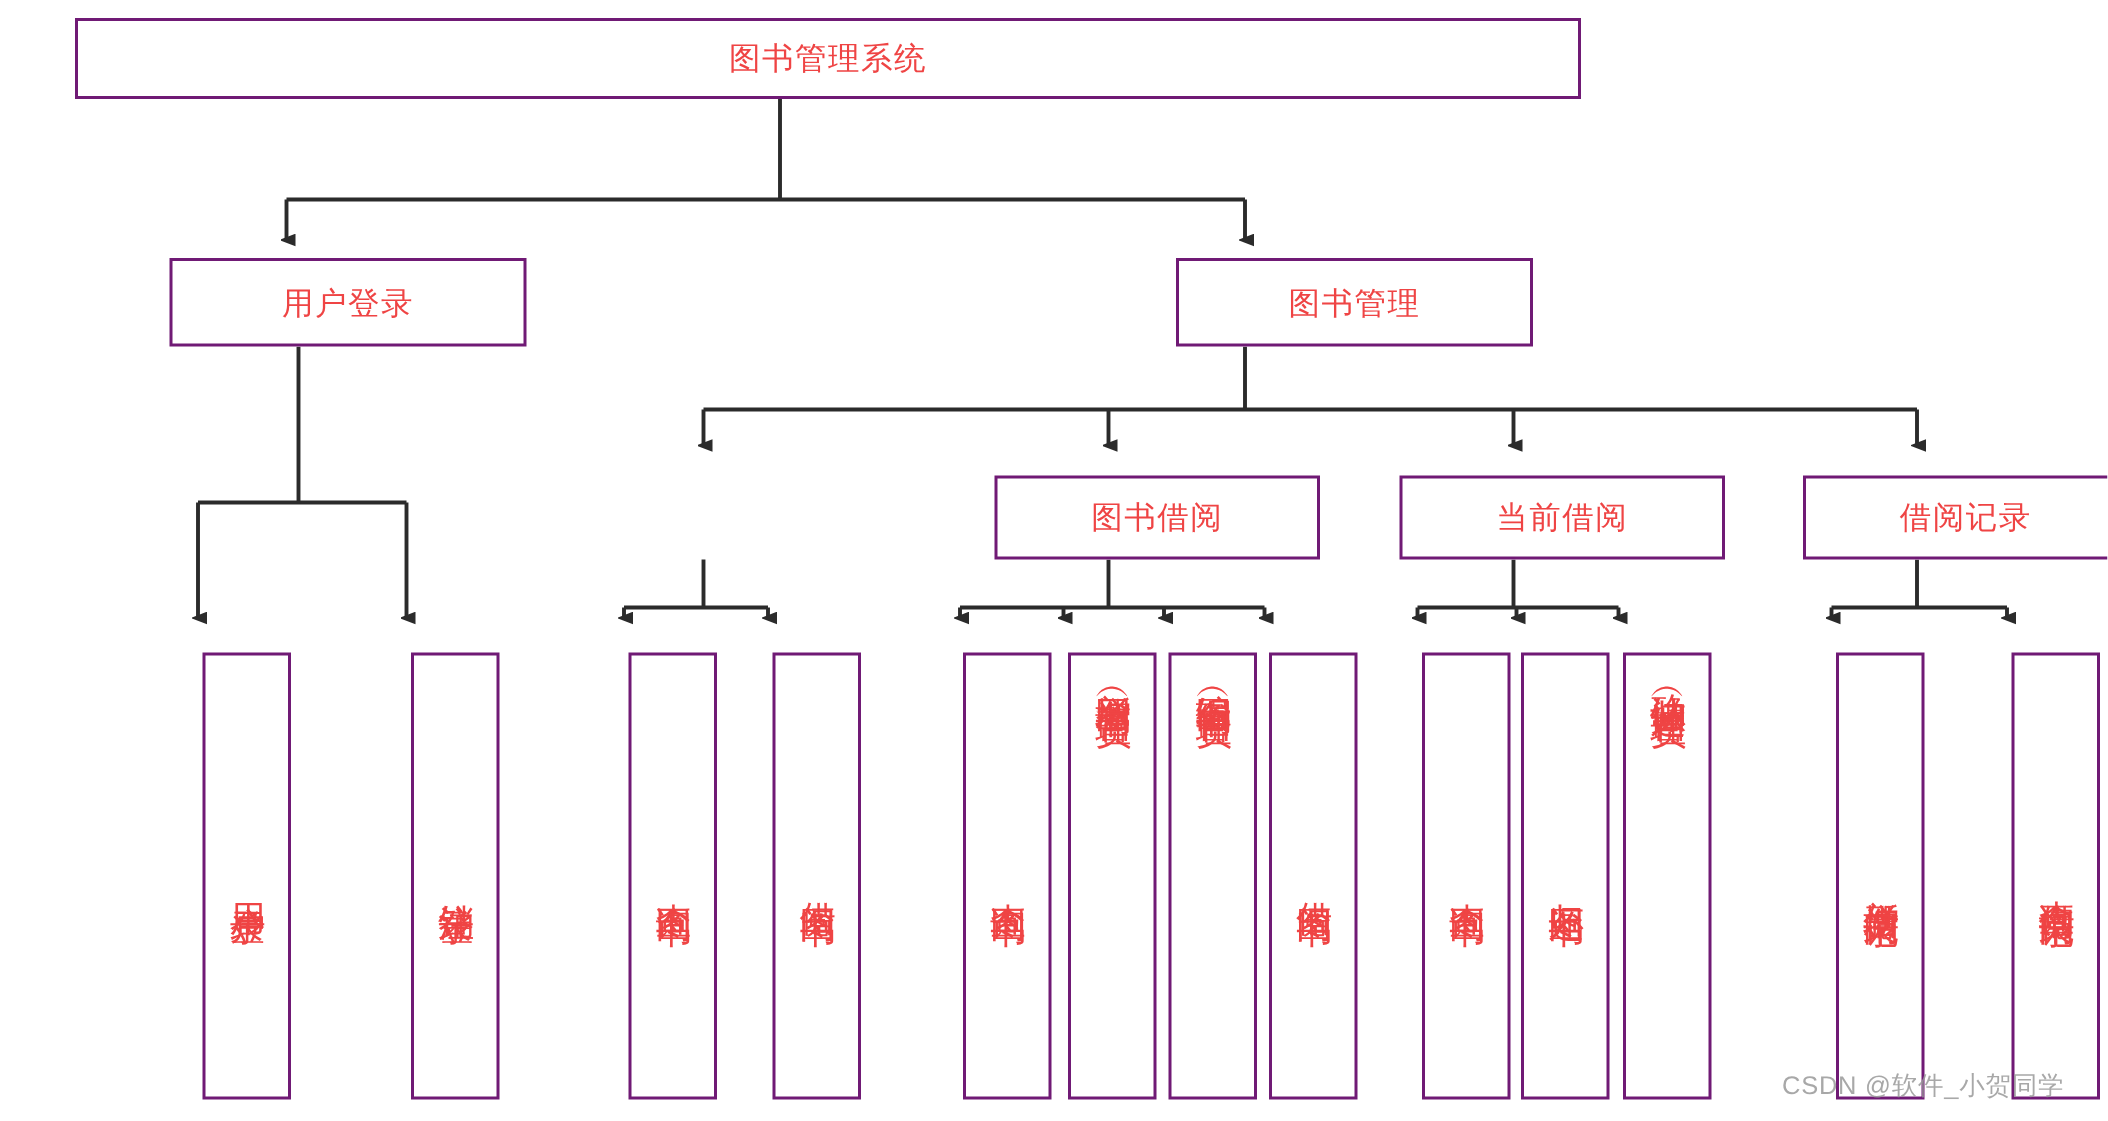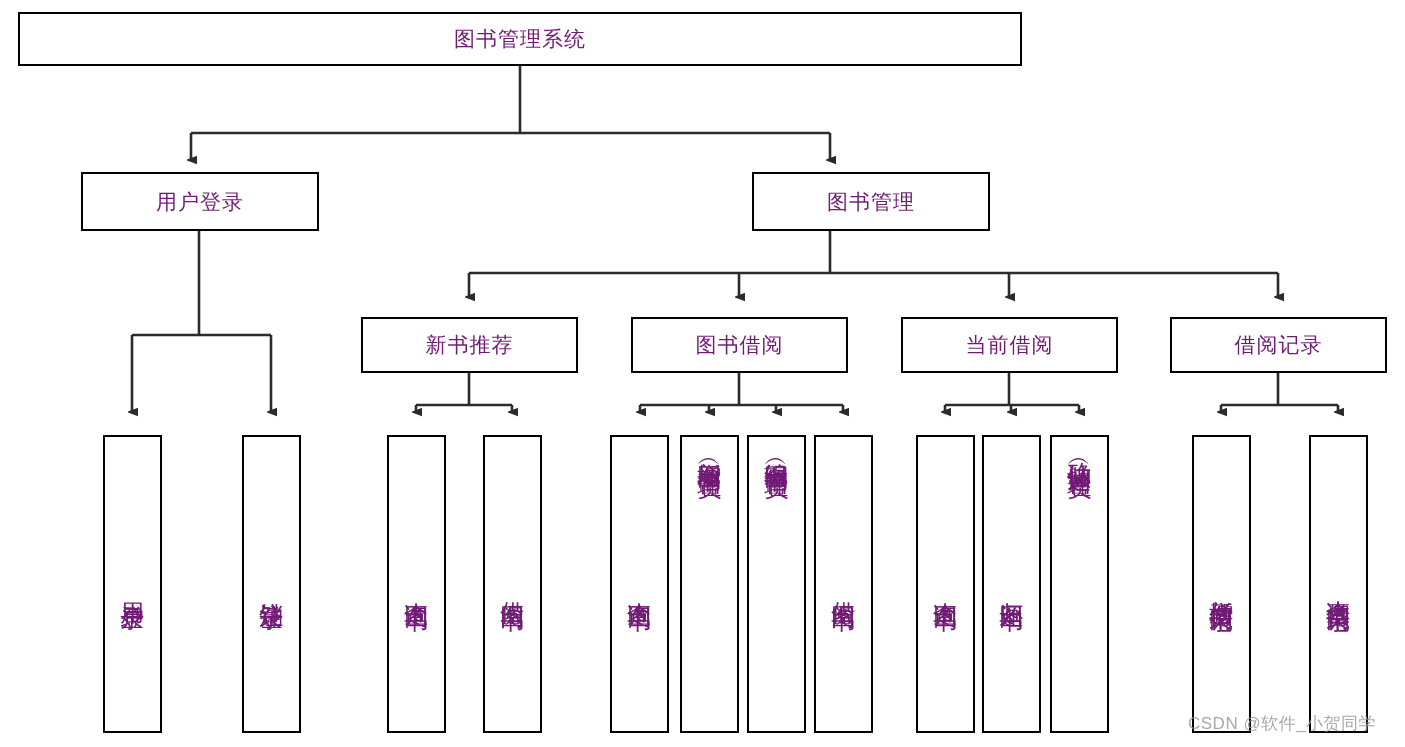--- a/index.html
+++ b/index.html
@@ -23,25 +23,26 @@
     left: 0;
     top: 0;
     width: 1405px;
     height: 747px;
     pointer-events: none;
   }
   .node {
     position: absolute;
     box-sizing: border-box;
     background: #ffffff;
-    border: 2px solid #000000;
+    border: 2px solid #701a75;
     display: flex;
     align-items: center;
     justify-content: center;
-    color: #701a75;
+    color: #ef4444;
+    margin-left: 32px;
   }
   .node.horizontal {
     font-size: 21px;
     letter-spacing: 1px;
   }
   .node.vertical {
     align-items: flex-start;
     justify-content: center;
     padding-top: 6px;
   }
@@ -136,23 +137,20 @@
   </div>
 
   <div class="node horizontal" style="left:81px; top:172px; width:238px; height:59px;">
     <span>用户登录</span>
   </div>
 
   <div class="node horizontal" style="left:752px; top:172px; width:238px; height:59px;">
     <span>图书管理</span>
   </div>
 
-  <div class="node horizontal" style="left:361px; top:317px; width:217px; height:56px;">
-    <span>新书推荐</span>
-  </div>
 
   <div class="node horizontal" style="left:631px; top:317px; width:217px; height:56px;">
     <span>图书借阅</span>
   </div>
 
   <div class="node horizontal" style="left:901px; top:317px; width:217px; height:56px;text-align:center;">
     <span>当前借阅</span>
   </div>
 
   <div class="node horizontal" style="left:1170px; top:317px; width:217px; height:56px;">

